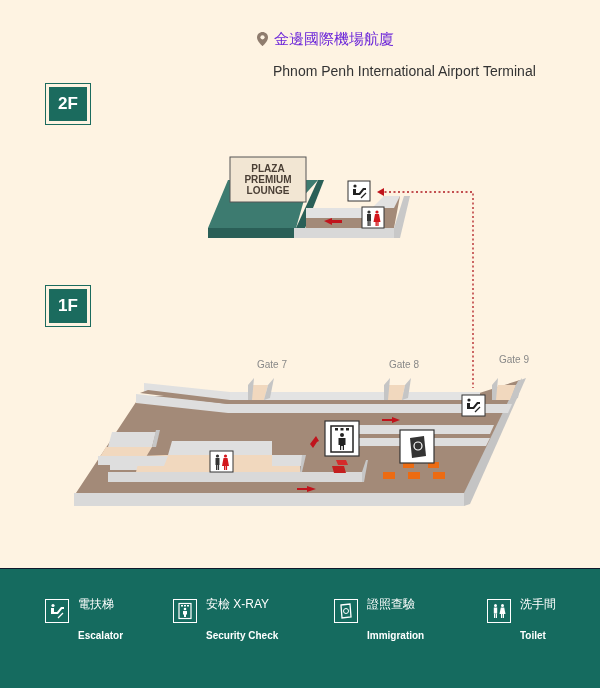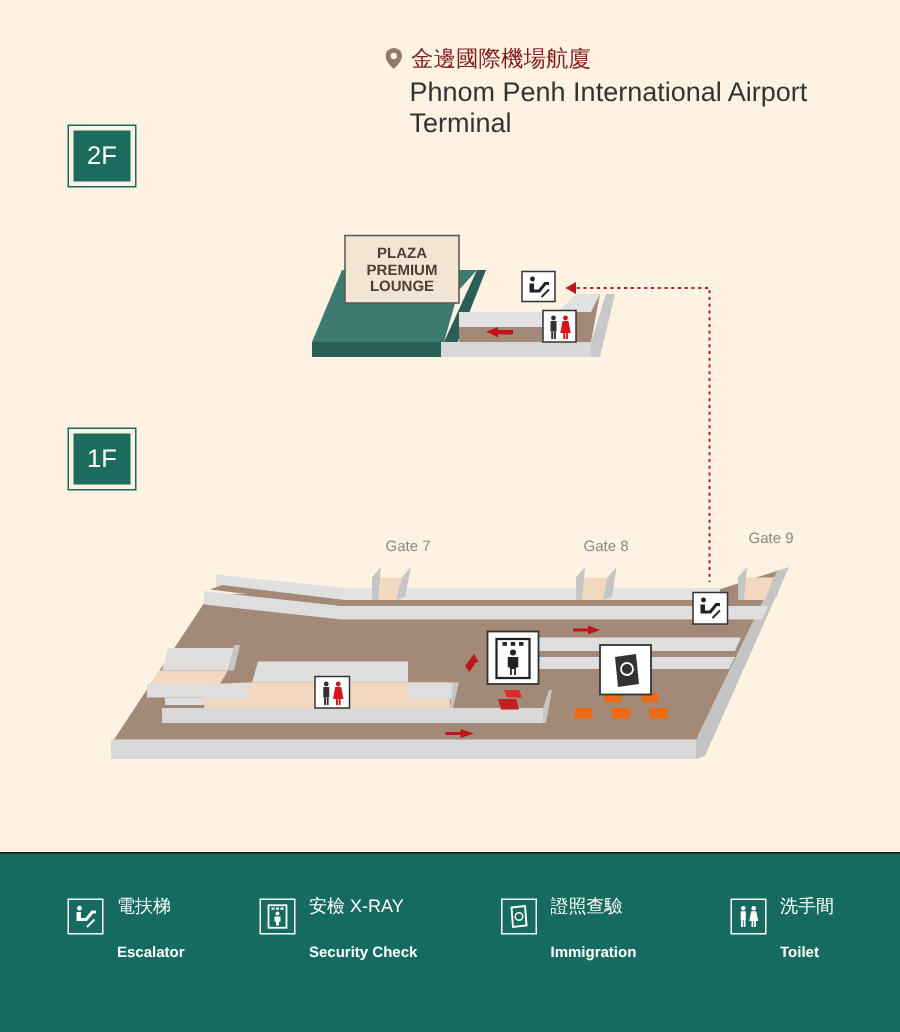--- a/index.html
+++ b/index.html
@@ -1,21 +1,21 @@
 <!DOCTYPE html>
 <html><head>
 <meta charset="utf-8">
 <style>
   html, body { margin:0; padding:0; }
   body { width:600px; height:688px; background:#fef3e2; font-family:"Liberation Sans","DejaVu Sans",sans-serif; position:relative; overflow:hidden; }
   .header { position:absolute; left:257px; top:30px; }
-  .header .row1 { display:flex; align-items:center; font-size:15px; color:#7f1d1d; height:18px; }
+  .header .row1 { display:flex; align-items:center; font-size:15px; color:#6d28d9; height:18px; }
   .header .row1 svg { margin-right:6px; }
-  .header .row2 { font-size:18px; color:#333; margin-top:3px; margin-left:16px; }
-  .floor-badge { position:absolute; width:38px; height:34px; background:#1b6b5e; border:3px solid #fef3e2; outline:1.5px solid #1b6b5e; color:#fff; font-size:17px; font-weight:normal; display:flex; align-items:center; justify-content:center; box-sizing:content-box; }
+  .header .row2 { font-size:14px; color:#333; margin-top:15px; margin-left:16px; }
+  .floor-badge { position:absolute; width:38px; height:34px; background:#1b6b5e; border:3px solid #fef3e2; outline:1.5px solid #1b6b5e; color:#fff; font-size:17px; font-weight:bold; display:flex; align-items:center; justify-content:center; box-sizing:content-box; }
   .map { position:absolute; left:0; top:0; }
   .gate-label { position:absolute; font-size:10px; color:#888; }
   .footer { position:absolute; left:0; top:568px; width:600px; height:120px; background:#156b5f; border-top:1px solid #0f172a; }
   .legend-item { position:absolute; top:28px; display:flex; align-items:flex-start; }
   .legend-icon { width:22px; height:22px; border:1.5px solid #fff; display:flex; align-items:center; justify-content:center; margin-right:9px; margin-top:2px; }
   .legend-text .zh { font-size:12px; color:#fff; line-height:14px; }
   .legend-text .en { font-size:10px; color:#fff; font-weight:bold; line-height:14px; margin-top:18px; }
 </style>
 </head>
 <body>

